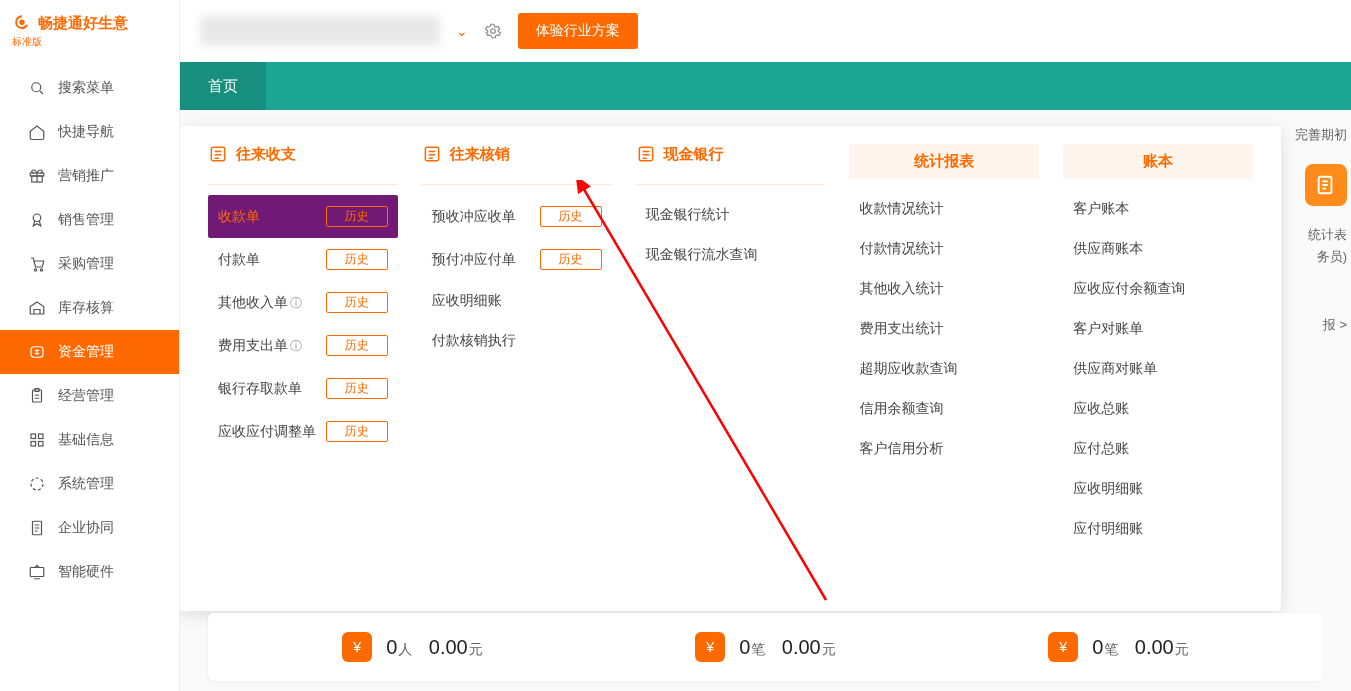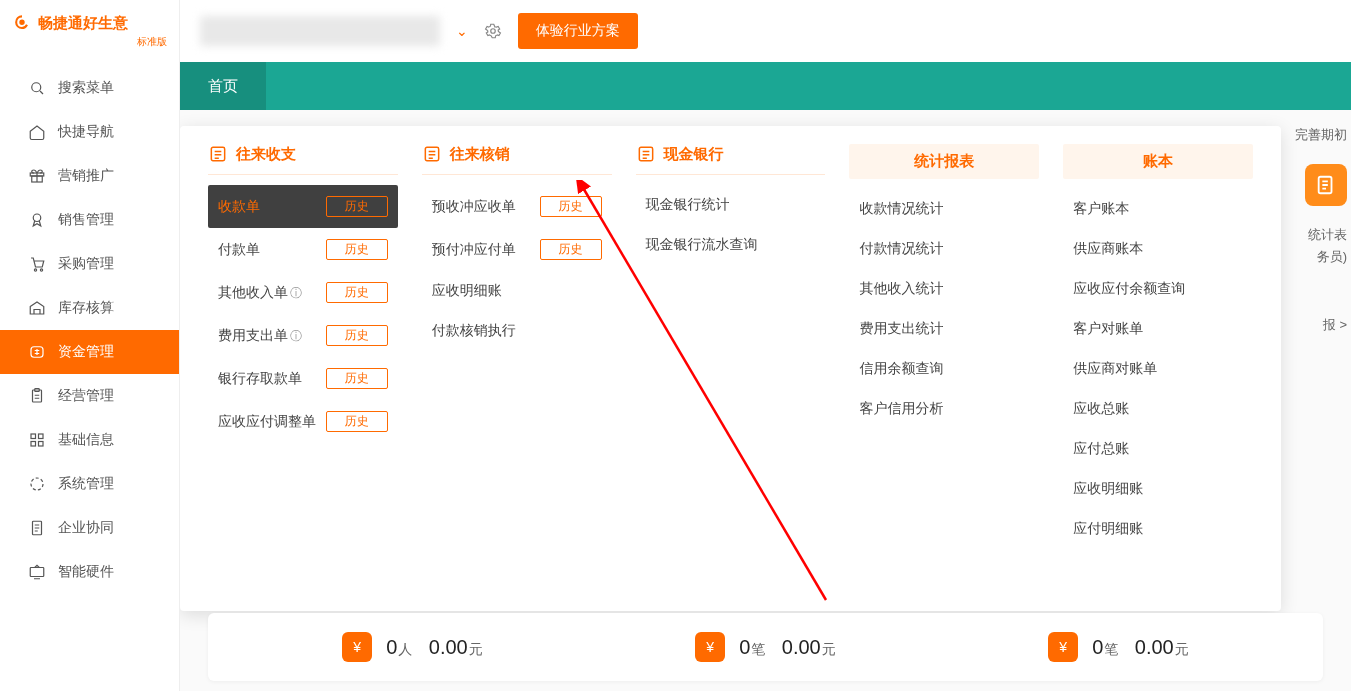--- a/index.html
+++ b/index.html
@@ -5,21 +5,21 @@
     * { margin: 0; padding: 0; box-sizing: border-box; }
     body { font-family: "Microsoft YaHei", sans-serif; background: #f5f5f5; overflow: hidden; }
     
     .app { display: flex; width: 1351px; height: 691px; }
     
     .sidebar { width: 180px; background: #fff; border-right: 1px solid #eee; display: flex; flex-direction: column; }
     .logo-area { height: 62px; padding: 8px 12px; display: flex; flex-direction: column; justify-content: center; }
     .logo-line { display: flex; align-items: center; gap: 6px; }
     .logo-icon { width: 20px; height: 20px; color: #ff6a00; }
     .logo-text { color: #ff6a00; font-size: 15px; font-weight: bold; }
-    .logo-badge { color: #ff6a00; font-size: 10px; margin-top: 2px; text-align: right; }
+    .logo-badge { color: #ff6a00; font-size: 10px; margin-top: 2px; }
     
     .sidebar-menu { flex: 1; padding: 4px 0; }
     .sidebar-item { display: flex; align-items: center; gap: 12px; padding: 13px 28px; color: #555; font-size: 14px; cursor: pointer; }
     .sidebar-item.active { background: #ff6a00; color: #fff; }
     .sidebar-item .s-icon { width: 18px; height: 18px; display: flex; align-items: center; justify-content: center; }
     .sidebar-item .s-icon svg { width: 18px; height: 18px; }
     .sidebar-item.active svg { stroke: #fff; }
     
     .main { flex: 1; display: flex; flex-direction: column; background: #fafafa; position: relative; overflow: hidden; }
     
@@ -33,26 +33,26 @@
     .tab { display: flex; align-items: center; padding: 0 28px; color: #fff; font-size: 15px; background: #178f7e; cursor: pointer; }
     
     .content-area { flex: 1; position: relative; }
     
     .mega-menu {
       position: absolute; top: 16px; left: 0; right: 70px; bottom: 80px;
       background: #fff; border-radius: 4px; box-shadow: 0 4px 18px rgba(0,0,0,.12);
       padding: 18px 28px; display: flex; gap: 24px;
     }
     .mega-col { flex: 1; }
-    .mega-header { display: flex; align-items: center; gap: 8px; color: #ff6a00; font-size: 15px; font-weight: bold; border-bottom: 1px solid #ffe7d6; padding-bottom: 10px; margin-bottom: 10px; }
+    .mega-header { display: flex; align-items: center; gap: 8px; color: #ff6a00; font-size: 15px; font-weight: bold; border-bottom: 1px solid #ffe7d6; padding-bottom: 20px; margin-bottom: 10px; }
     .mega-header.centered { justify-content: center; background: #fff5ec; border: none; padding: 8px 0; border-radius: 2px; }
     .mega-header .mh-icon { width: 20px; height: 20px; }
     .mega-list { display: flex; flex-direction: column; }
     .mega-item { display: flex; align-items: center; justify-content: space-between; padding: 11px 10px; font-size: 14px; color: #444; cursor: pointer; border-radius: 2px; }
-    .mega-item.active { background: #404040; color: #ff6a00; }
+    .mega-item.active { background: #701a75; color: #ff6a00; }
     .mega-item .qmark { font-size: 12px; color: #999; margin-left: 2px; }
     .hist-tag { border: 1px solid #ff6a00; color: #ff6a00; font-size: 12px; padding: 1px 18px; border-radius: 2px; }
     
     .right-strip { position: absolute; right: 0; top: 16px; width: 64px; display: flex; flex-direction: column; gap: 20px; align-items: flex-end; padding-right: 4px; font-size: 13px; color: #666; }
     .right-strip .rs-icon { width: 42px; height: 42px; background: #ff8c1a; border-radius: 8px; display:flex; align-items:center; justify-content:center; color:#fff; }
     
     .bottom-stats { position: absolute; left: 28px; right: 28px; bottom: 10px; height: 68px; background: #fff;
       border-radius: 6px; display: flex; justify-content: space-around; align-items: center; padding: 0 28px;
       box-shadow: 0 1px 4px rgba(0,0,0,.05); }
     .stat { display: flex; align-items: center; gap: 14px; }
@@ -307,20 +307,23 @@
               <div class="mega-item">
                 <span>付款情况统计</span>
               </div>
               <div class="mega-item">
                 <span>其他收入统计</span>
               </div>
               <div class="mega-item">
                 <span>费用支出统计</span>
               </div>
               <div class="mega-item">
+                <span>超期应收款查询</span>
+              </div>
+              <div class="mega-item">
                 <span>信用余额查询</span>
               </div>
               <div class="mega-item">
                 <span>客户信用分析</span>
               </div>
             </div>
           </div>
           <div class="mega-col">
             <div class="mega-header centered">
               <span>账本</span>

